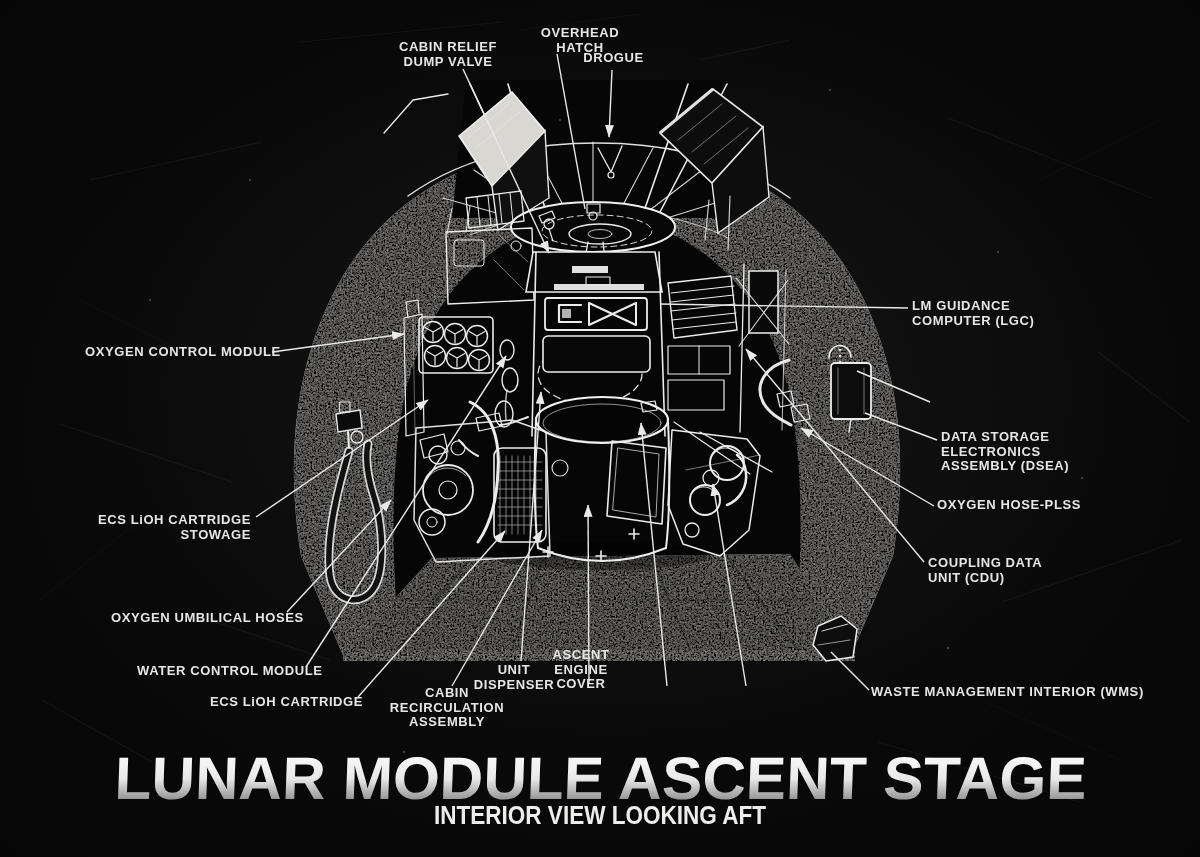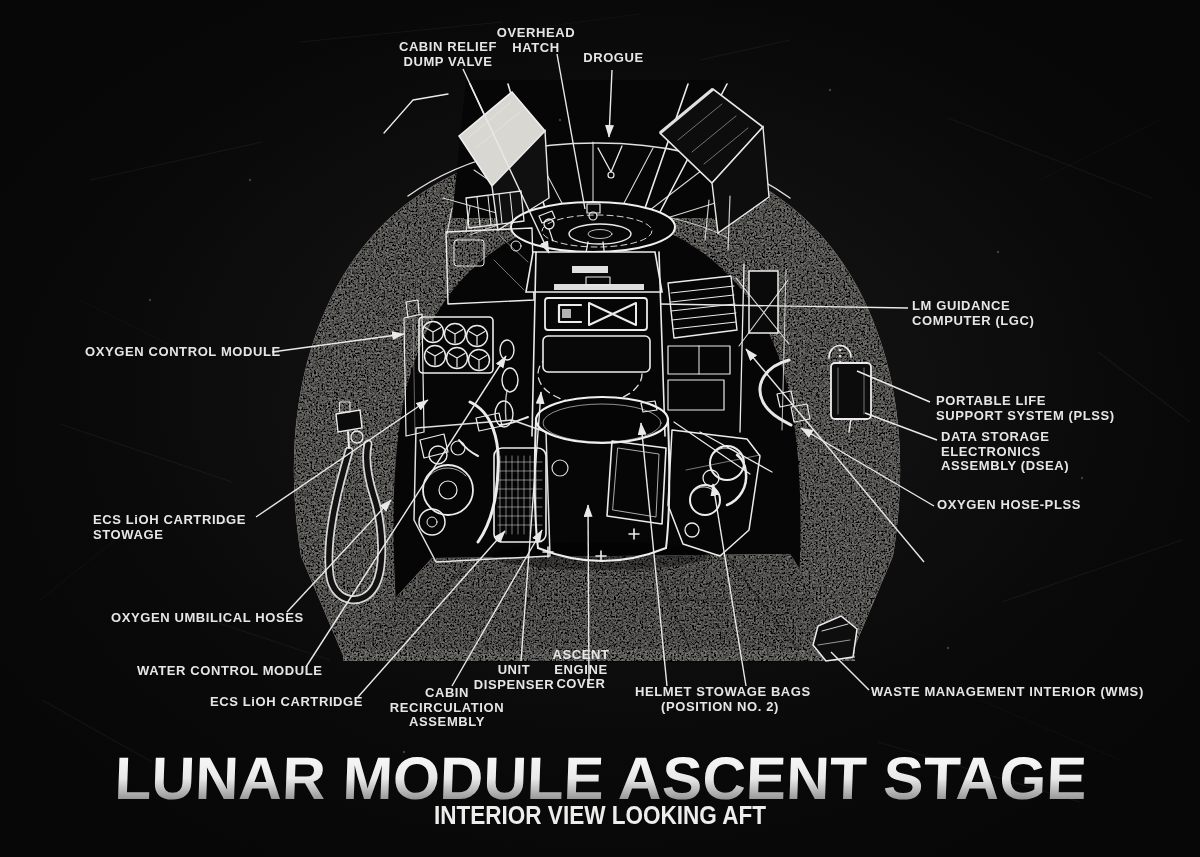--- a/index.html
+++ b/index.html
@@ -10,21 +10,21 @@
       radial-gradient(900px 620px at 52% 44%, rgba(46,46,46,.30), rgba(8,8,8,0) 62%),
       radial-gradient(1400px 1000px at 50% 50%, #0d0d0d 0%, #070707 55%, #020202 100%);
     background-color:#060606;
   }
   .stage svg{position:absolute;left:0;top:0;}
   .lbl{
     position:absolute;color:#e6e6e6;font-size:13px;font-weight:bold;
     letter-spacing:.6px;line-height:14.5px;white-space:nowrap;
   }
   .lbl.center{text-align:center}
-  .lbl.right{}
+  .lbl.right{text-align:right}
   .ln{display:block}
   .s{stroke:#ececec;fill:none;stroke-linecap:round;stroke-linejoin:round}
   .ldr{stroke:#e9e9e9;stroke-width:1.4;fill:none}
 </style>
 </head>
 <body>
 
 <div class="stage">
 
 <svg width="1200" height="857" viewBox="0 0 1200 857">
@@ -267,46 +267,46 @@
   </g>
 
   <text transform="translate(600,799) skewX(-2)" text-anchor="middle" font-size="60" font-weight="bold" textLength="972" lengthAdjust="spacingAndGlyphs" fill="url(#titleGrad)" style="font-family:'Liberation Sans',sans-serif">LUNAR MODULE ASCENT STAGE</text>
   <text transform="translate(600,824)" text-anchor="middle" font-size="25" font-weight="bold" textLength="332" lengthAdjust="spacingAndGlyphs" fill="#ededeb" style="font-family:'Liberation Sans',sans-serif">INTERIOR VIEW LOOKING AFT</text>
 </svg>
 
 <div class="lbl center" style="left:368px;top:40px;width:160px">
   <span class="ln">CABIN RELIEF</span>
   <span class="ln">DUMP VALVE</span>
 </div>
-<div class="lbl center" style="left:466px;top:26px;width:140px">
+<div class="lbl center" style="left:510px;top:26px;width:140px">
   <span class="ln">OVERHEAD</span>
   <span class="ln">HATCH</span>
 </div>
 <div class="lbl center" style="left:566px;top:51px;width:95px">
   <span class="ln">DROGUE</span>
 </div>
 <div class="lbl" style="left:912px;top:299px;width:190px">
   <span class="ln">LM GUIDANCE</span>
   <span class="ln">COMPUTER (LGC)</span>
 </div>
 <div class="lbl" style="left:85px;top:345px;width:210px">
   <span class="ln">OXYGEN CONTROL MODULE</span>
-</div>
-<div class="lbl" style="left:936px;top:394px;width:200px">
-  <span class="ln">PORTABLE LIFE</span>
-  <span class="ln">SUPPORT SYSTEM (PLSS)</span>
 </div>
 <div class="lbl" style="left:941px;top:430px;width:170px">
   <span class="ln">DATA STORAGE</span>
   <span class="ln">ELECTRONICS</span>
   <span class="ln">ASSEMBLY (DSEA)</span>
 </div>
 <div class="lbl" style="left:937px;top:498px;width:170px">
   <span class="ln">OXYGEN HOSE-PLSS</span>
 </div>
+<div class="lbl" style="left:928px;top:556px;width:160px">
+  <span class="ln">COUPLING DATA</span>
+  <span class="ln">UNIT (CDU)</span>
+</div>
 <div class="lbl right" style="left:93px;top:513px;width:158px">
   <span class="ln">ECS LiOH CARTRIDGE</span>
   <span class="ln">STOWAGE</span>
 </div>
 <div class="lbl" style="left:111px;top:611px;width:210px">
   <span class="ln">OXYGEN UMBILICAL HOSES</span>
 </div>
 <div class="lbl" style="left:137px;top:664px;width:210px">
   <span class="ln">WATER CONTROL MODULE</span>
 </div>
@@ -320,21 +320,17 @@
 </div>
 <div class="lbl center" style="left:464px;top:663px;width:100px">
   <span class="ln">UNIT</span>
   <span class="ln">DISPENSER</span>
 </div>
 <div class="lbl center" style="left:531px;top:648px;width:100px">
   <span class="ln">ASCENT</span>
   <span class="ln">ENGINE</span>
   <span class="ln">COVER</span>
 </div>
-<div class="lbl center" style="left:635px;top:685px;width:170px">
-  <span class="ln">HELMET STOWAGE BAGS</span>
-  <span class="ln">(POSITION NO. 2)</span>
-</div>
 <div class="lbl" style="left:871px;top:685px;width:250px">
   <span class="ln">WASTE MANAGEMENT INTERIOR (WMS)</span>
 </div>
 
 </div>
 
 </body></html>

